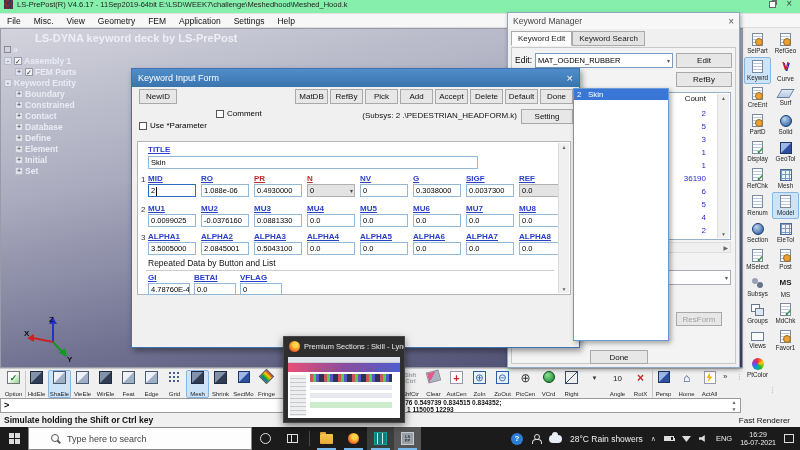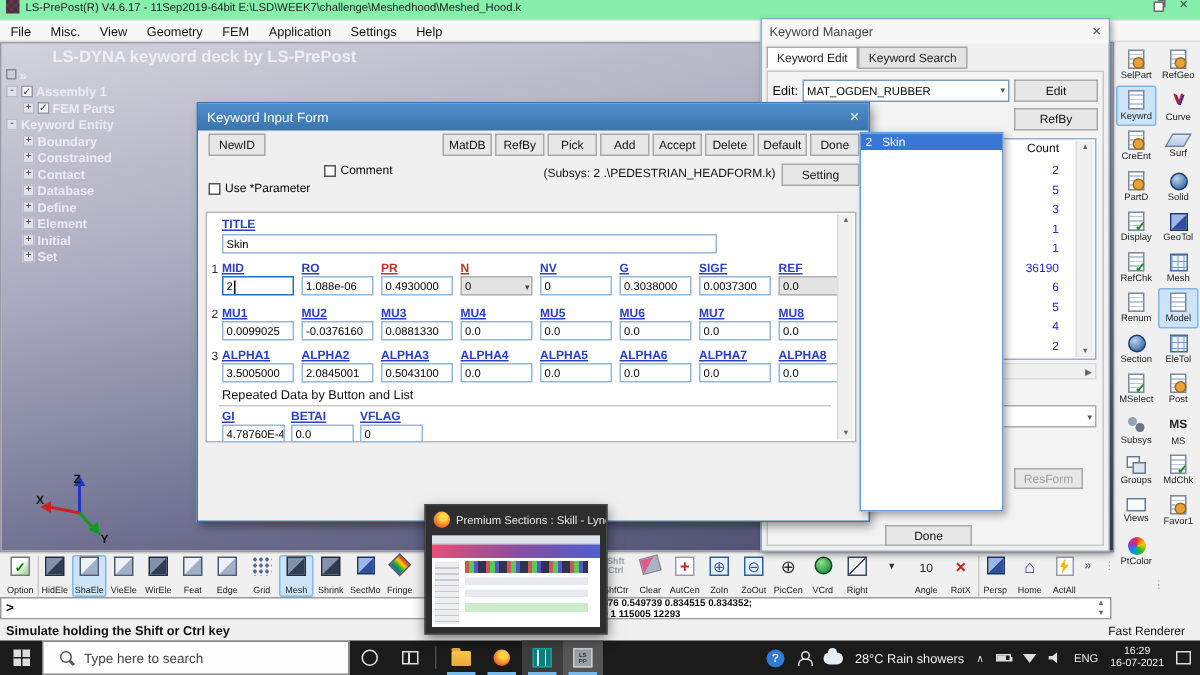--- a/index.html
+++ b/index.html
@@ -176,21 +176,21 @@
 .ffp-banner{height:9px;background:linear-gradient(90deg,#e94e77,#8a4e9e,#4e5ed0);}
 .ffp-strip{height:8px;background:#2f3350;margin:2px 8px 0 22px;background-image:repeating-linear-gradient(90deg,#c55 0 3px,#5c5 3px 6px,#55c 6px 9px,#2f3350 9px 14px);}
 .ffp-side{position:absolute;left:2px;top:18px;width:16px;bottom:2px;background:repeating-linear-gradient(#eee 0 3px,#c5cad2 3px 4px);}
 .ffp-row{height:5px;background:#e7e9ee;margin:3px 8px 0 22px;}
 .ffp-green{height:6px;background:#cdeccd;margin:4px 8px 0 22px;}
 
 
 .taskbar{position:absolute;left:0;top:427px;width:800px;height:23px;background:#1b1b1b;display:flex;align-items:stretch;z-index:35;}
 .tb-start{width:28px;display:flex;align-items:center;justify-content:center;}
 .win-logo{width:11px;height:11px;background:#dcdcdc;background-image:linear-gradient(#1b1b1b,#1b1b1b),linear-gradient(#1b1b1b,#1b1b1b);background-size:1px 100%,100% 1px;background-position:center,center;background-repeat:no-repeat;}
-.tb-search{width:205px;background:#fdfdfd;display:flex;align-items:center;gap:6px;padding:0 10px;border:1px solid #888;}
+.tb-search{width:224px;background:#fdfdfd;display:flex;align-items:center;gap:6px;padding:0 21px;border:1px solid #888;}
 .mag{position:relative;width:11px;height:11px;flex:none;}
 .mag::before{content:"";position:absolute;left:1px;top:1px;width:6px;height:6px;border:1.5px solid #555;border-radius:50%;}
 .mag::after{content:"";position:absolute;left:7px;top:8px;width:4px;height:1.5px;background:#555;transform:rotate(45deg);}
 .tb-search-text{font-size:9px;color:#444;}
 .tb-slot{width:27px;display:flex;align-items:center;justify-content:center;position:relative;}
 .tb-slot.running::after{content:"";position:absolute;left:4px;right:4px;bottom:0;height:2px;background:#76b9ed;}
 .tb-slot.active-app{background:#3d3d3d;}
 .tb-slot.current{background:#565656;}
 .tb-sep{width:1px;background:#4a4a4a;margin:4px 3px;}
 .cortana{width:11px;height:11px;border:1.5px solid #e0e0e0;border-radius:50%;}

